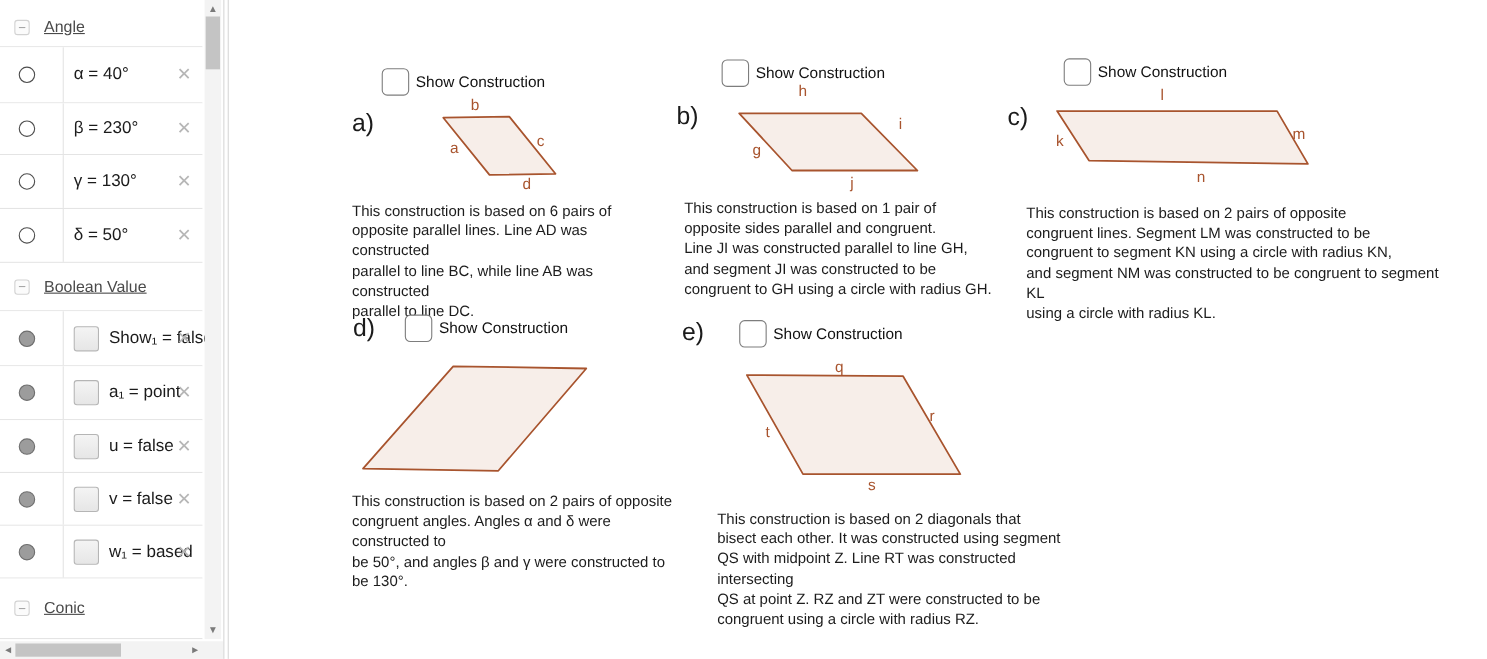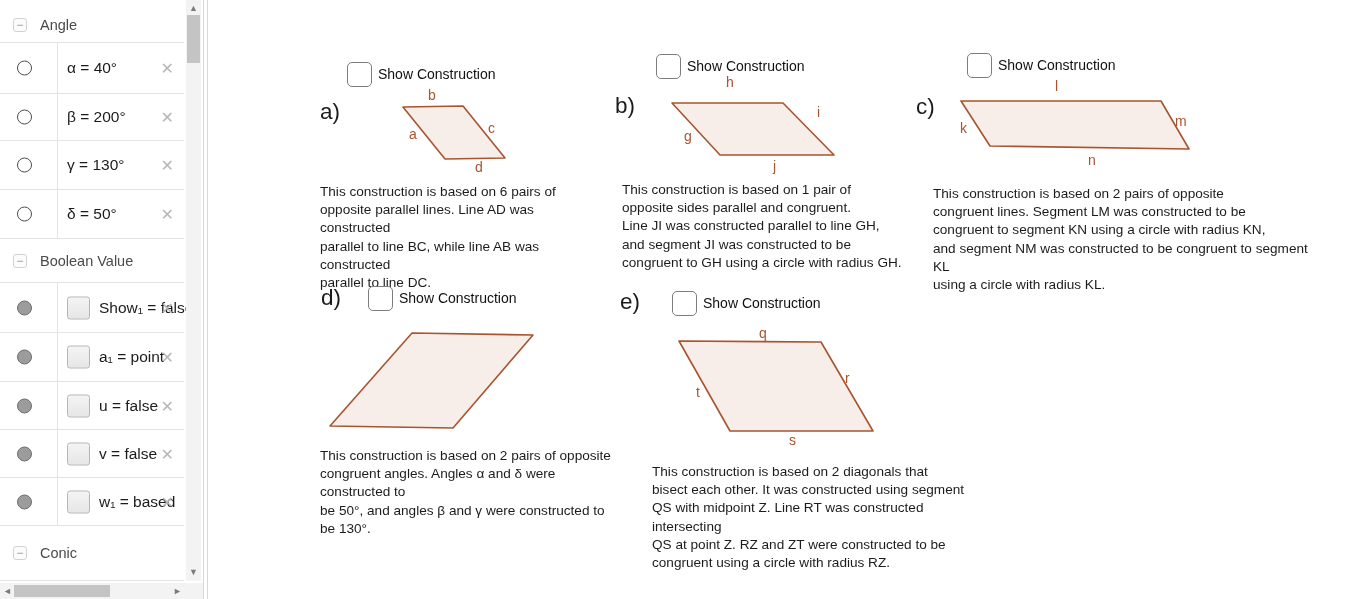--- a/index.html
+++ b/index.html
@@ -16,21 +16,21 @@
   .gcb-label{position:absolute;font-size:14px;color:#101010;white-space:nowrap;}
   .desc{position:absolute;font-size:13.6px;line-height:18.2px;color:#1c1c1c;white-space:pre-line;}
   .ltr{position:absolute;font-size:14px;color:var(--shape-stroke,#a8542e);}
 
   
   .sidebar{position:absolute;left:0;top:0;width:203px;height:599px;background:#fff;}
   .row{position:absolute;left:0;width:184px;border-bottom:1px solid #e4e4e4;box-sizing:border-box;background:#fff;}
   .minus{position:absolute;left:13px;top:50%;transform:translateY(-50%);width:14px;height:14px;
          border:1px solid #d2d2d2;border-radius:3px;background:#fbfbfb;color:#9a9a9a;
          font-size:12px;line-height:12px;text-align:center;box-sizing:border-box;}
-  .title{position:absolute;left:40px;top:50%;transform:translateY(-50%);font-size:14.5px;color:#4a4a4a;}
+  .title{position:absolute;left:40px;top:50%;transform:translateY(-50%);font-size:14.5px;color:#4a4a4a;text-decoration:underline;}
   .colline{position:absolute;left:57px;top:0;bottom:0;width:1px;background:#e4e4e4;}
   .vis-circle{position:absolute;left:17px;top:50%;transform:translateY(-50%);width:15px;height:15px;
               border-radius:50%;box-sizing:border-box;}
   .vis-circle.empty{background:#fff;border:1.8px solid #4d4d4d;}
   .vis-circle.filled{background:#9c9c9c;border:1.5px solid #6e6e6e;}
   .bool-cb{position:absolute;left:67px;top:50%;transform:translateY(-50%);width:23px;height:23px;
            border:1px solid #b5b5b5;border-radius:3px;background:linear-gradient(#f4f4f4,#e6e6e6);
            box-sizing:border-box;}
   .item-label{position:absolute;top:50%;transform:translateY(-50%);font-size:15.5px;color:#1b1b1b;white-space:nowrap;}
   .item-label.angle{left:67px;}
@@ -147,21 +147,21 @@
 
     <div class="row" style="top:43px;height:51px">
       <span class="colline"></span>
       <span class="vis-circle empty"></span>
       <span class="item-label angle">α = 40°</span>
       <span class="del">✕</span>
     </div>
     <div class="row" style="top:94px;height:47px">
       <span class="colline"></span>
       <span class="vis-circle empty"></span>
-      <span class="item-label angle">β = 200°</span>
+      <span class="item-label angle">β = 230°</span>
       <span class="del">✕</span>
     </div>
     <div class="row" style="top:141px;height:49px">
       <span class="colline"></span>
       <span class="vis-circle empty"></span>
       <span class="item-label angle">γ = 130°</span>
       <span class="del">✕</span>
     </div>
     <div class="row" style="top:190px;height:49px">
       <span class="colline"></span>

